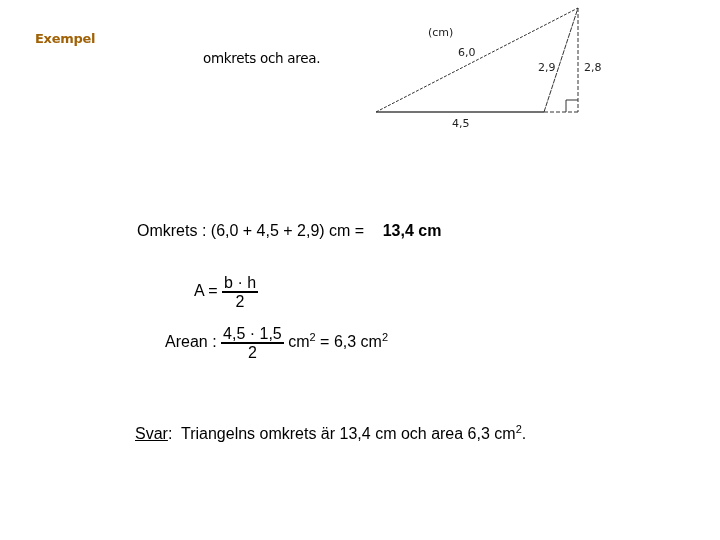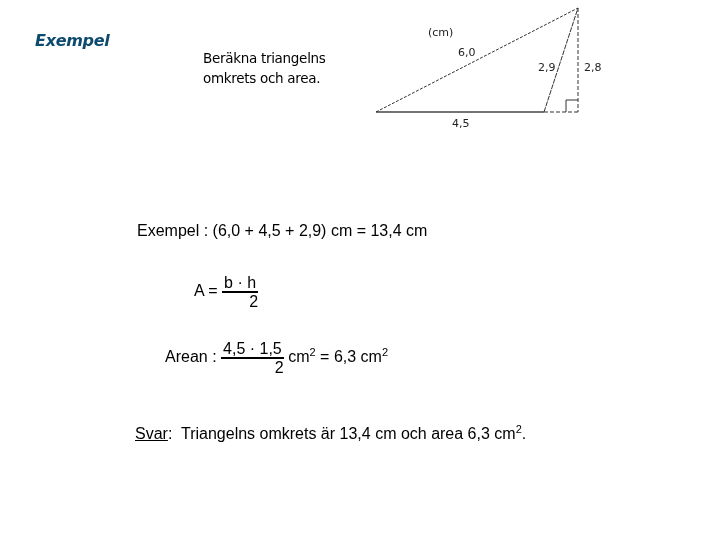--- a/index.html
+++ b/index.html
@@ -1,39 +1,38 @@
 <!DOCTYPE html>
 <html><head>
   <meta charset="utf-8">
   <style>
     html, body { margin: 0; padding: 0; background: #ffffff; }
     body { width: 720px; height: 540px; position: relative; overflow: hidden; font-family: "Liberation Sans", sans-serif; color: #000; }
     .abs { position: absolute; white-space: nowrap; }
-    .title { left: 35px; top: 31px; font-family: "DejaVu Sans", sans-serif; font-weight: bold; font-size: 16px; color: #0c4a6e; letter-spacing: -0.3px; font-style: italic; }
+    .title { left: 35px; top: 31px; font-family: "DejaVu Sans", sans-serif; font-weight: bold; font-size: 13px; color: #a16207; letter-spacing: -0.3px; }
     .task { left: 203px; top: 48px; font-family: "DejaVu Sans", sans-serif; font-size: 13.5px; line-height: 20px; letter-spacing: -0.3px; }
     .fig { left: 360px; top: 0px; width: 260px; height: 140px; }
     .fig text { font-family: "DejaVu Sans", sans-serif; font-size: 11px; fill: #222; }
     .omkrets { left: 137px; top: 222px; font-size: 16px; }
-    .omkrets .res { margin-left: 0; }
-    .frac { display: inline-block; vertical-align: middle; text-align: right; }
+    .omkrets .res { margin-left: 14px; font-weight: bold; }
+    .frac { display: inline-block; vertical-align: middle; text-align: center; }
     .frac .num { display: block; border-bottom: 2px solid #000; padding: 0 2px; line-height: 17px; }
     .frac .den { display: block; line-height: 17px; }
     .aformula { left: 194px; top: 274px; font-size: 16px; }
-    .arean { left: 165px; top: 340px; font-size: 16px; }
+    .arean { left: 165px; top: 325px; font-size: 16px; }
     sup { font-size: 11px; vertical-align: 6px; }
     .svar { left: 135px; top: 423px; font-size: 16px; }
     .svar u { text-decoration: underline; }
   </style>
 </head>
 <body>
 
 <div class="abs title">Exempel</div>
 
 <div class="abs task">
-  <div>Beräkna triangelns</div>
   <div>omkrets och area.</div>
 </div>
 
 <svg class="abs fig" viewBox="360 0 260 140" width="260" height="140">
   <g>
     <line x1="376" y1="112" x2="544" y2="112" stroke="#444" stroke-width="1.3"></line>
     <line x1="376" y1="112" x2="578" y2="8" stroke="#333" stroke-width="1" stroke-dasharray="3,1.5"></line>
     <line x1="544" y1="112" x2="578" y2="8" stroke="#333" stroke-width="1" stroke-dasharray="5,1"></line>
   </g>
   <g>
@@ -42,21 +41,21 @@
   </g>
   <path d="M566 112 V100 H578" fill="none" stroke="#333" stroke-width="1"></path>
   <text x="428" y="36">(cm)</text>
   <text x="458" y="56">6,0</text>
   <text x="452" y="127">4,5</text>
   <text x="538" y="71">2,9</text>
   <text x="584" y="71">2,8</text>
 </svg>
 
 <div class="abs omkrets">
-  <span>Exempel :</span>
+  <span>Omkrets :</span>
   <span>(6,0 + 4,5 + 2,9) cm =</span>
   <span class="res">13,4 cm</span>
 </div>
 
 <div class="abs aformula">
   <span>A =</span>
   <span class="frac">
     <span class="num">b · h</span>
     <span class="den">2</span>
   </span>

